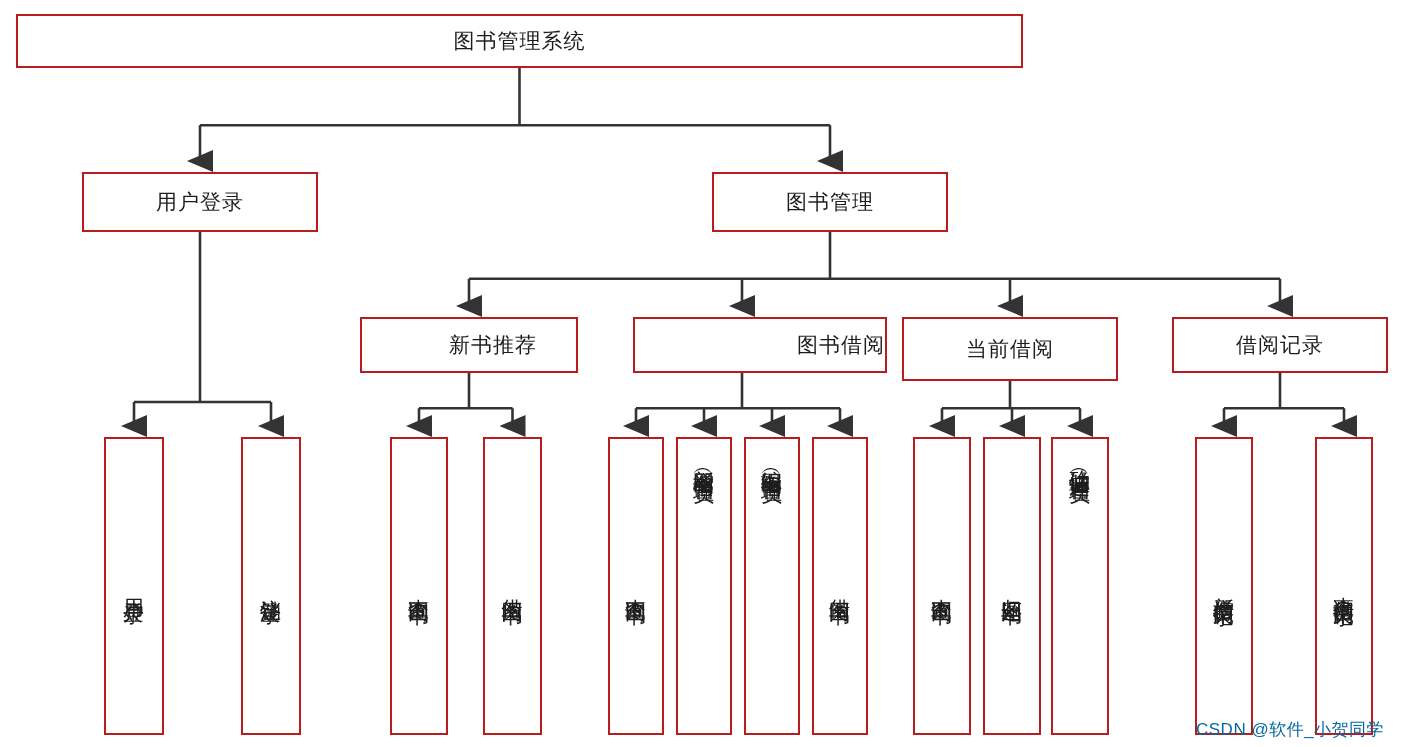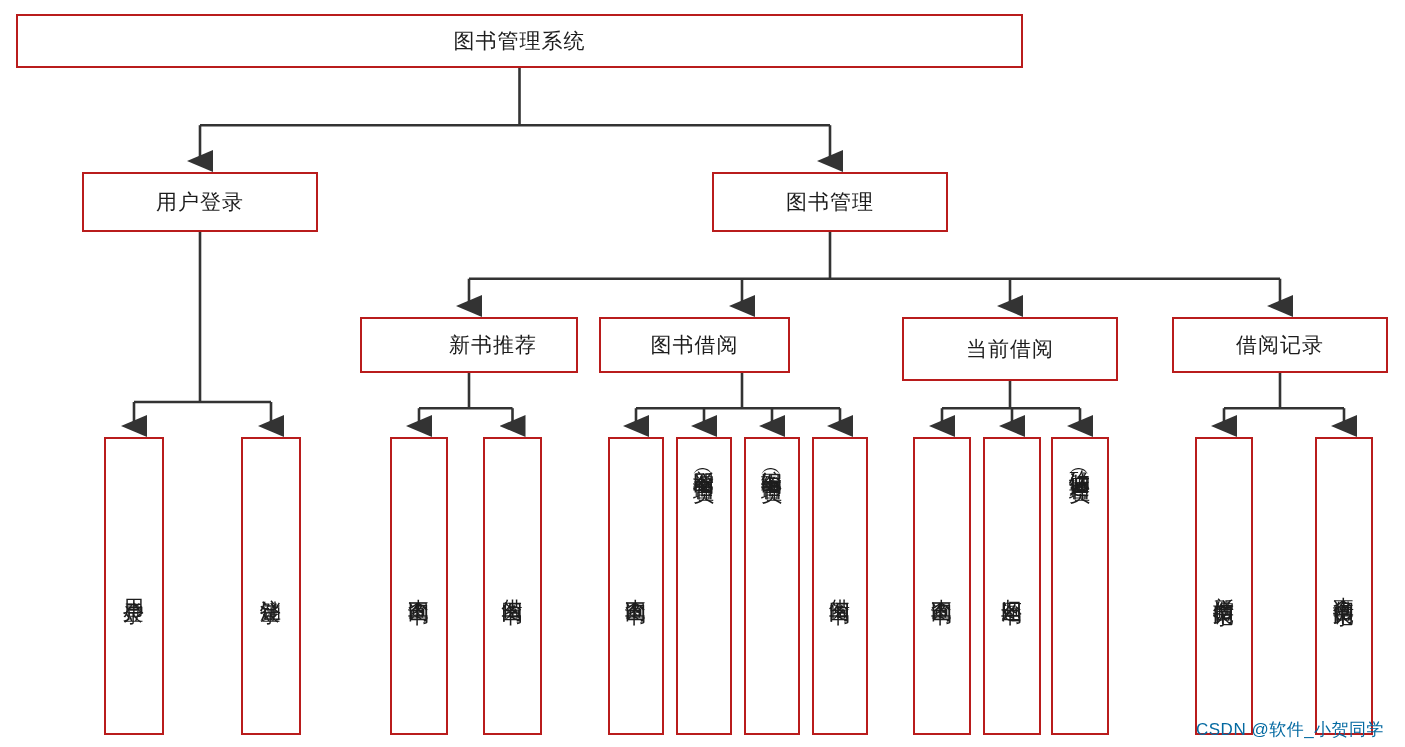--- a/index.html
+++ b/index.html
@@ -121,21 +121,21 @@
   <div class="node-box" style="left: 82px; top: 172px; width: 236px; height: 60px;">
     <span class="node-h">用户登录</span>
   </div>
   <div class="node-box" style="left: 712px; top: 172px; width: 236px; height: 60px; text-align: center;">
     <span class="node-h">图书管理</span>
   </div>
 
   <div class="node-box" style="left: 360px; top: 317px; width: 218px; height: 56px; padding-left: 48px;">
     <span class="node-h">新书推荐</span>
   </div>
-  <div class="node-box" style="left: 599px; top: 317px; width: 191px; height: 56px;">
+  <div class="node-box" style="left: 633px; top: 317px; width: 254px; height: 56px; justify-content: flex-end;">
     <span class="node-h">图书借阅</span>
   </div>
   <div class="node-box" style="left: 902px; top: 317px; width: 216px; height: 64px;">
     <span class="node-h">当前借阅</span>
   </div>
   <div class="node-box" style="left: 1172px; top: 317px; width: 216px; height: 56px; justify-content: center;">
     <span class="node-h">借阅记录</span>
   </div>
 
   <div class="node-box vert centered" style="left: 104px; top: 437px; width: 60px; height: 298px;">

